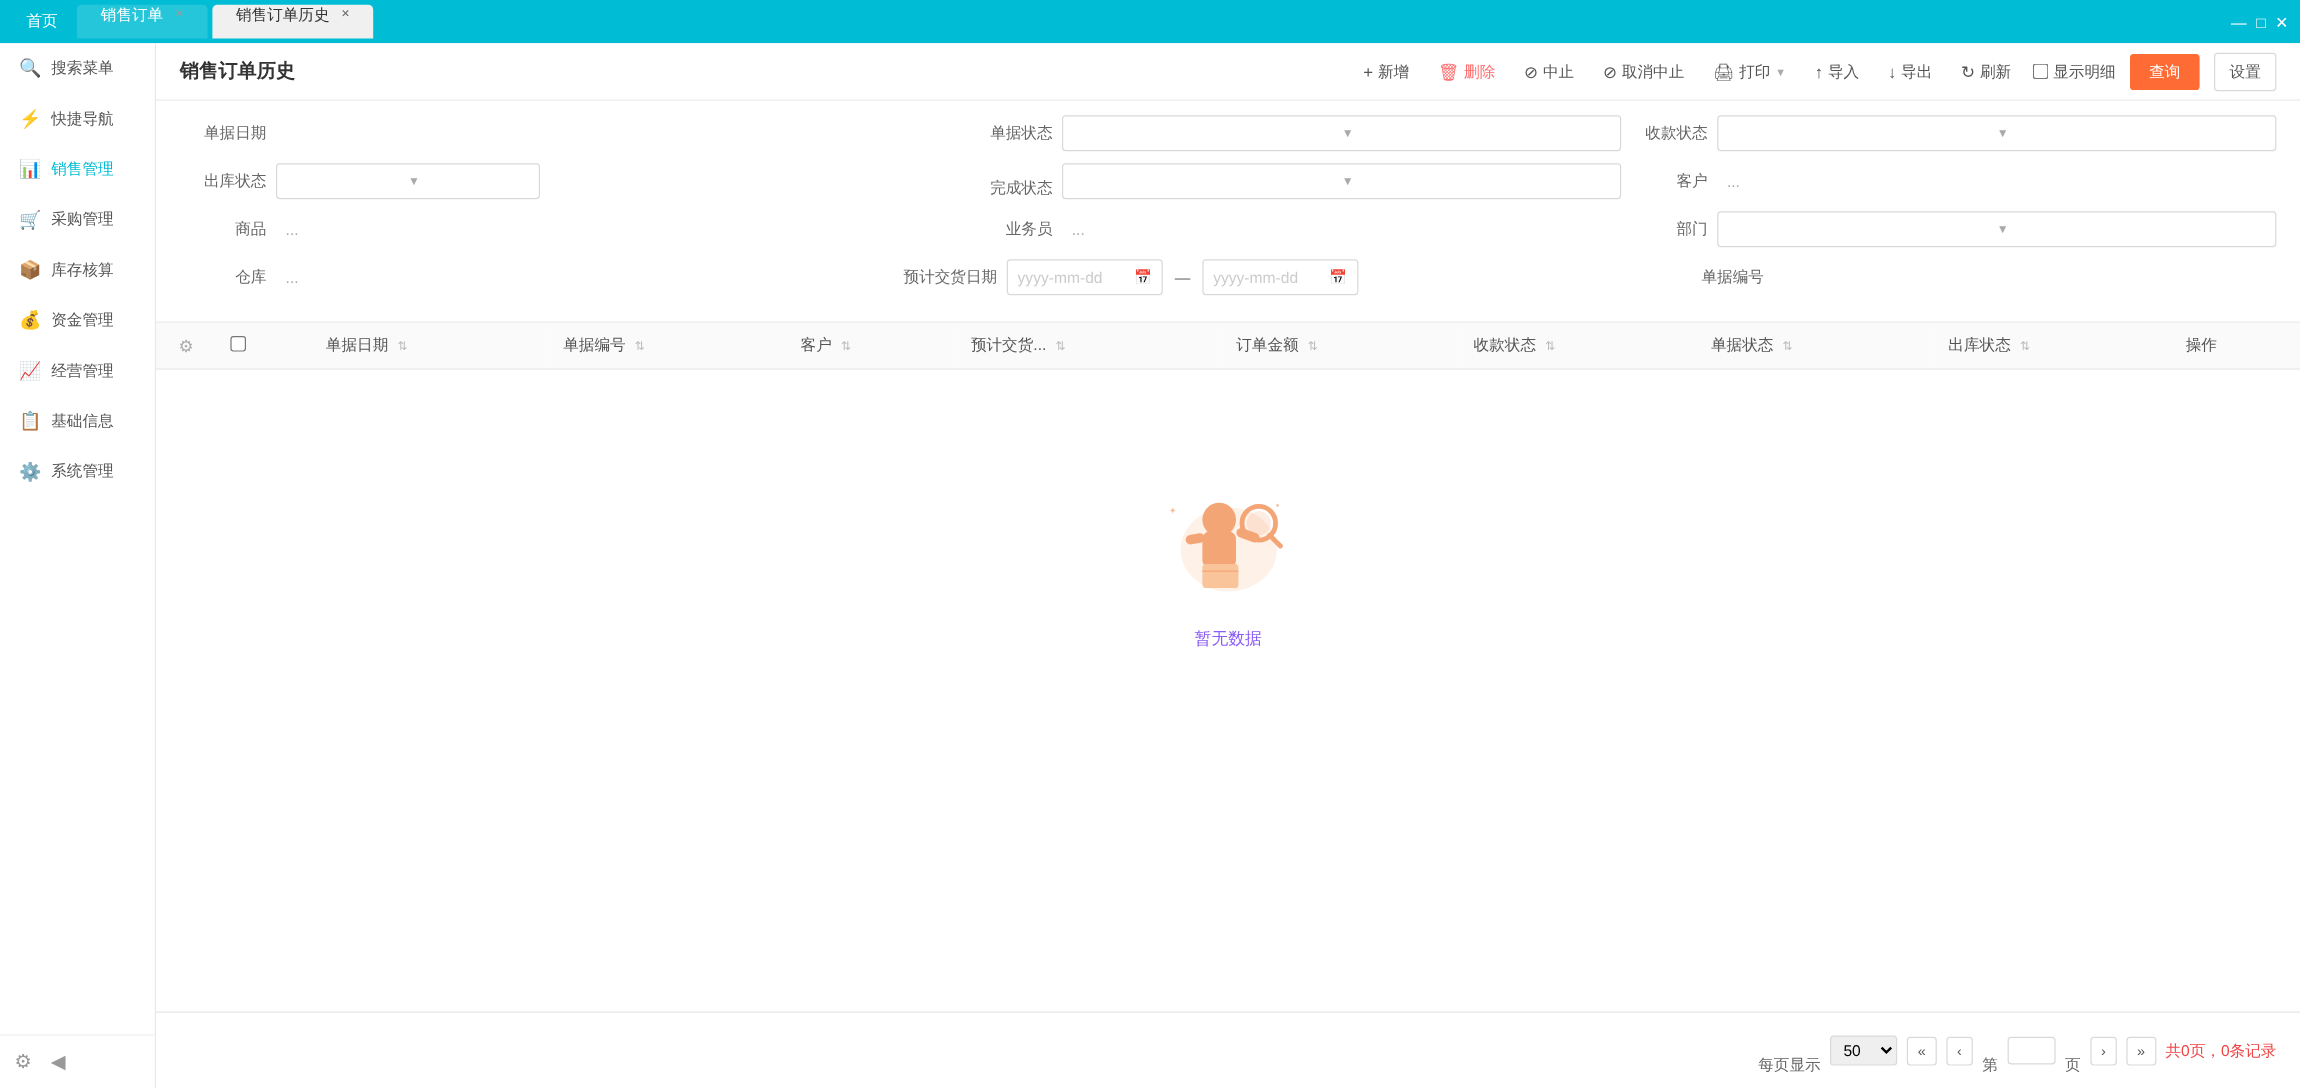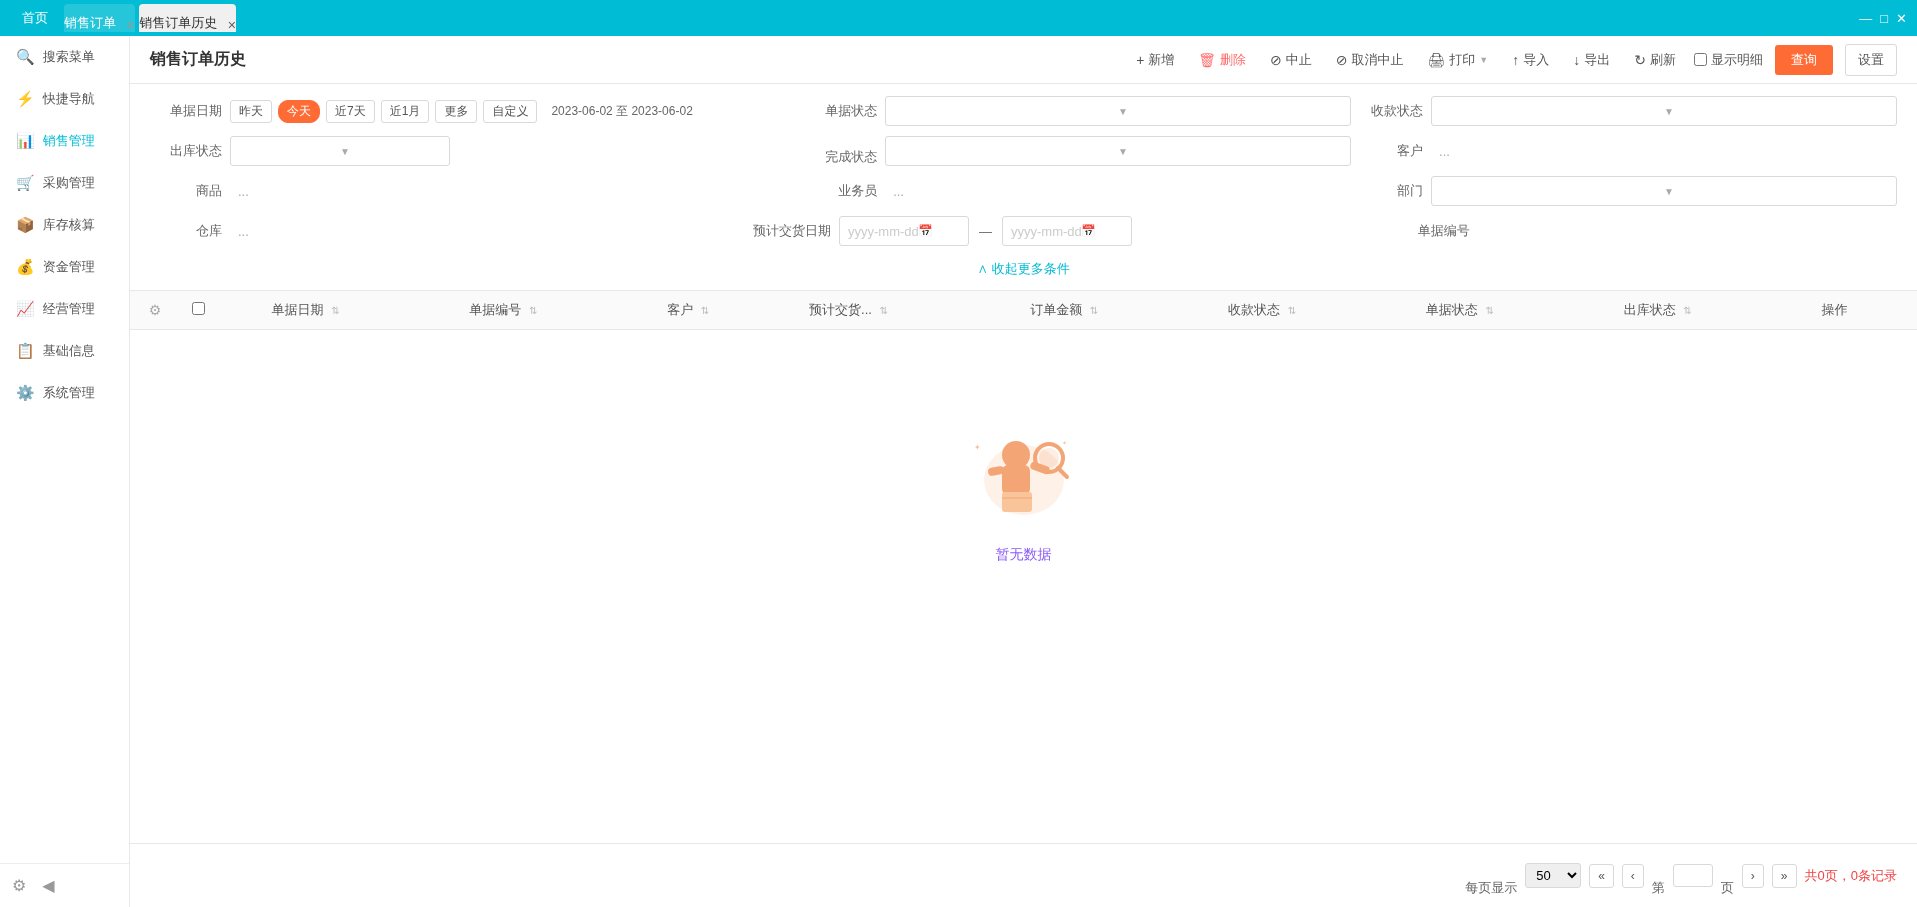--- a/index.html
+++ b/index.html
@@ -1,20 +1,20 @@
 <!DOCTYPE html>
 <html><head>
   <meta charset="utf-8">
   <style>
     * { margin: 0; padding: 0; box-sizing: border-box; }
     body { font-family: 'Microsoft YaHei', Arial, sans-serif; font-size: 13px; background: #f5f5f5; color: #333; width: 1917px; height: 907px; overflow: hidden; display: flex; flex-direction: column; }
 
     
     .top-bar { background: #00bcd4; height: 36px; display: flex; align-items: center; padding: 0 10px; gap: 4px; flex-shrink: 0; }
-    .tab-item { display: flex; align-items: flex-end; height: 28px; padding: 0 0; background: rgba(255,255,255,0.15); border-radius: 4px 4px 0 0; color: white; font-size: 13px; cursor: pointer; gap: 6px; }
+    .tab-item { display: flex; align-items: flex-start; height: 28px; padding: 0 20px; background: rgba(255,255,255,0.15); border-radius: 4px 4px 0 0; color: white; font-size: 13px; cursor: pointer; gap: 6px; font-family: Liberation Mono, monospace; }
     .tab-item.active { background: #f0f0f0; color: #333; }
     .tab-close { font-size: 11px; color: #999; cursor: pointer; margin-left: 4px; }
     .tab-item.active .tab-close { color: #666; }
     .tab-home { color: white; font-size: 13px; padding: 0 12px; height: 28px; display: flex; align-items: center; cursor: pointer; }
     .top-bar-right { margin-left: auto; display: flex; align-items: center; gap: 8px; }
     .top-bar-right span { color: white; font-size: 13px; cursor: pointer; }
 
     
     .main-layout { display: flex; flex: 1; overflow: hidden; }
 
@@ -46,21 +46,21 @@
     .filter-label { width: 80px; text-align: right; color: #666; font-size: 13px; flex-shrink: 0; padding-right: 8px; }
     .filter-control { display: flex; align-items: center; flex: 1; min-width: 0; }
     .date-filter { display: flex; align-items: center; gap: 6px; }
     .date-btn { padding: 2px 8px; border-radius: 3px; border: 1px solid #d9d9d9; background: white; cursor: pointer; font-size: 12px; color: #555; }
     .date-btn.active { background: #ff6b35; color: white; border-color: #ff6b35; border-radius: 10px; }
     .date-range { color: #666; font-size: 12px; margin-left: 8px; }
     .filter-select { display: flex; align-items: center; border: 1px solid #d9d9d9; border-radius: 3px; padding: 4px 8px; background: white; cursor: pointer; min-width: 200px; height: 30px; }
     .filter-select span { flex: 1; color: #999; font-size: 13px; }
     .filter-select .arrow { color: #aaa; font-size: 10px; }
     .filter-ellipsis { color: #aaa; font-size: 13px; cursor: pointer; margin-left: 8px; }
-    .date-input { border: 1px solid #d9d9d9; border-radius: 3px; padding: 4px 8px; background: white; height: 30px; color: #999; font-size: 13px; min-width: 130px; display: flex; align-items: center; }
+    .date-input { border: 1px solid #d9d9d9; border-radius: 3px; padding: 4px 8px; background: white; height: 30px; color: #999; font-size: 13px; min-width: 130px; display: flex; align-items: center; justify-content: space-between; }
     .date-input .cal-icon { color: #aaa; font-size: 12px; }
     .date-dash { margin: 0 6px; color: #666; }
     .collapse-bar { text-align: center; color: #00bcd4; cursor: pointer; font-size: 13px; padding: 4px 0 0; }
 
     
     .table-container { flex: 1; overflow: auto; background: white; margin: 0; }
     .data-table { width: 100%; border-collapse: collapse; }
     .data-table th { background: #fafafa; border-bottom: 1px solid #e8e8e8; padding: 10px 12px; font-size: 13px; color: #555; font-weight: 500; white-space: nowrap; text-align: left; }
     .data-table th.sortable { cursor: pointer; }
     .data-table th .sort-icon { color: #bbb; margin-left: 4px; font-size: 10px; }
@@ -192,31 +192,20 @@
         <button class="btn-setting">设置</button>
       </div>
     </div>
 
     <div class="filter-area">
 
       <div class="filter-row-3col">
 
         <div class="filter-col" style="flex:1.2;">
           <span class="filter-label">单据日期</span>
-          <div class="filter-control">
-            <div class="date-filter">
-              <button class="date-btn">昨天</button>
-              <button class="date-btn active">今天</button>
-              <button class="date-btn">近7天</button>
-              <button class="date-btn">近1月</button>
-              <button class="date-btn">更多</button>
-              <button class="date-btn">自定义</button>
-              <span class="date-range">2023-06-02 至 2023-06-02</span>
-            </div>
-          </div>
         </div>
 
         <div class="filter-col" style="flex:1;">
           <span class="filter-label">单据状态</span>
           <div class="filter-select" style="flex:1;">
             <span></span>
             <span class="arrow">▼</span>
           </div>
         </div>
 
@@ -294,21 +283,20 @@
               <span class="cal-icon">📅</span>
             </div>
           </div>
         </div>
         <div class="filter-col" style="flex:1;">
           <span class="filter-label">单据编号</span>
           <div style="flex:1;"></div>
         </div>
       </div>
 
-      <div class="collapse-bar">∧ 收起更多条件</div>
     </div>
 
     <div class="table-container">
       <table class="data-table">
         <thead>
           <tr>
             <th>
               <span class="table-settings-btn">⚙</span>
             </th>
             <th>

